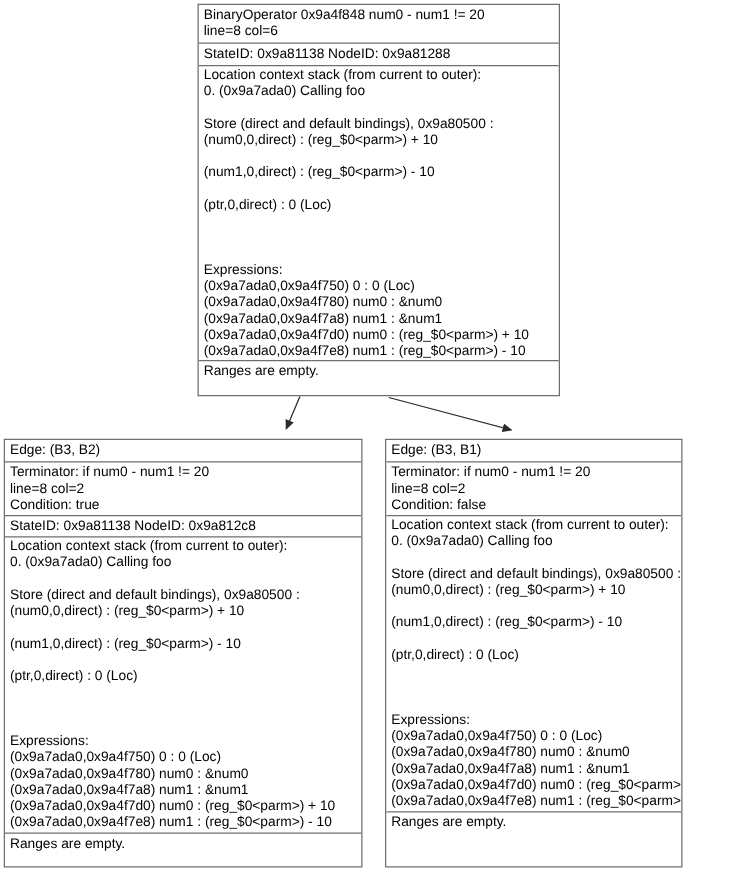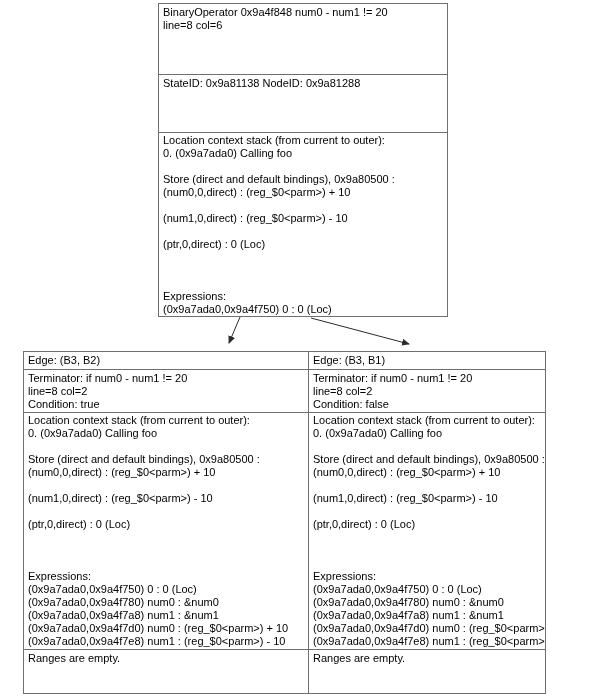--- a/index.html
+++ b/index.html
@@ -30,22 +30,22 @@
     box-sizing: border-box;
     padding: 2px 4px;
     white-space: pre;
     overflow: hidden;
     flex: none;
   }
   .row + .row { border-top: 1px solid #6f6f6f; }
   .row.center { text-align: left; }
   .row.fill { flex: 1; }
 
-  .node-top   { left: 158px; top: 3px;   width: 290px; height: 314px; gap: 40px; }
-  .node-left  { left: 3px;   top: 351px; width: 287px; height: 343px; margin-left: 20px; }
+  .node-top   { left: 158px; top: 3px;   width: 290px; height: 314px; }
+  .node-left  { left: 3px;   top: 351px; width: 287px; height: 343px; }
   .node-right { left: 308px; top: 351px; width: 238px; height: 343px; }
 
   .node-top .r-title   { height: 30px; }
   .node-top .r-state   { height: 18px; }
   .node-top .r-body    { height: 236px; padding-top: 1px; }
 
   .r-header { height: 17px; }
   .r-term   { height: 43px; }
   .r-state2 { height: 17px; }
   .r-body2  { height: 237px; padding-top: 1px; }
@@ -88,20 +88,21 @@
 (0x9a7ada0,0x9a4f7d0) num0 : (reg_$0&lt;parm&gt;) + 10
 (0x9a7ada0,0x9a4f7e8) num1 : (reg_$0&lt;parm&gt;) - 10</div>
     <div class="row fill">Ranges are empty.</div>
   </div>
 
   <div class="node node-left">
     <div class="row r-header center">Edge: (B3, B2)</div>
     <div class="row r-term">Terminator: if num0 - num1 != 20
 line=8 col=2
 Condition: true</div>
+    <div class="row r-state2 center">StateID: 0x9a81138 NodeID: 0x9a812c8</div>
     <div class="row r-body2">Location context stack (from current to outer):
 0. (0x9a7ada0) Calling foo
 
 Store (direct and default bindings), 0x9a80500 :
 (num0,0,direct) : (reg_$0&lt;parm&gt;) + 10
 
 (num1,0,direct) : (reg_$0&lt;parm&gt;) - 10
 
 (ptr,0,direct) : 0 (Loc)
 

